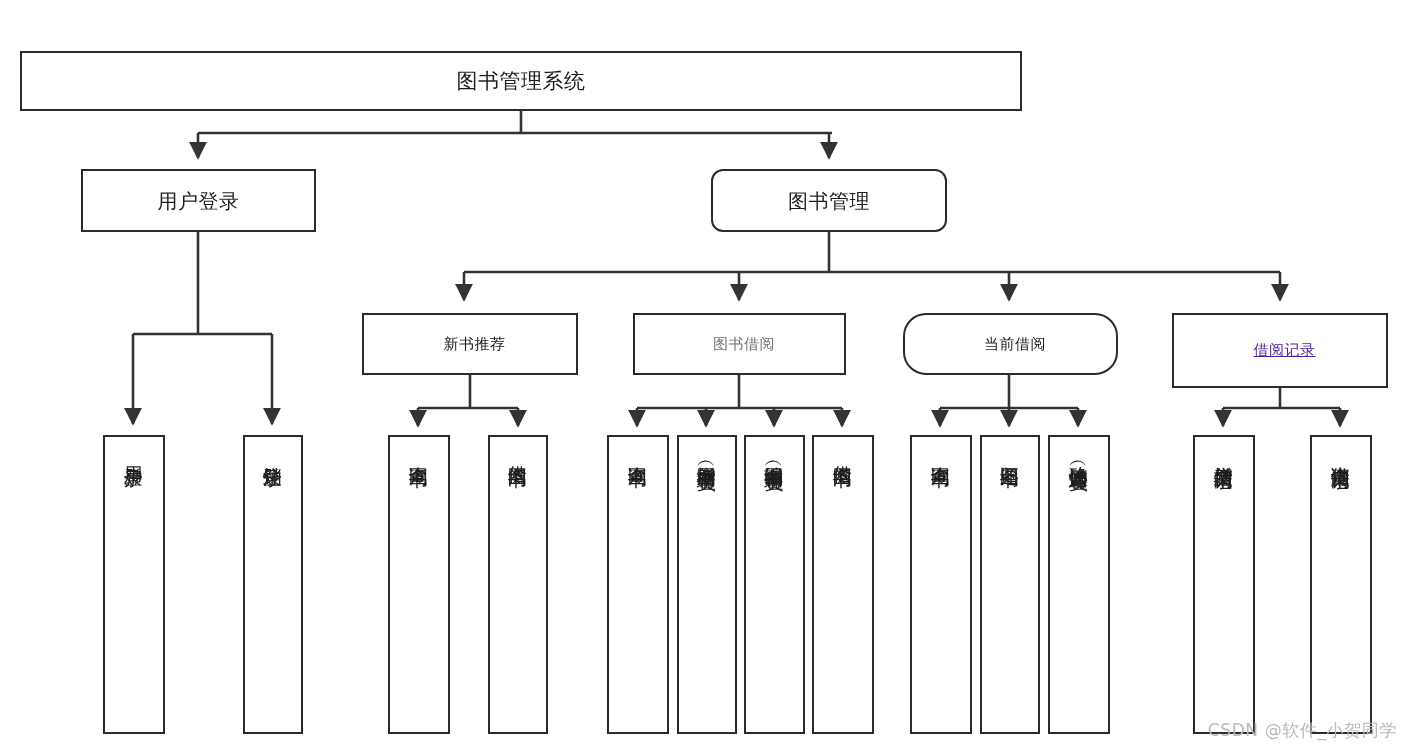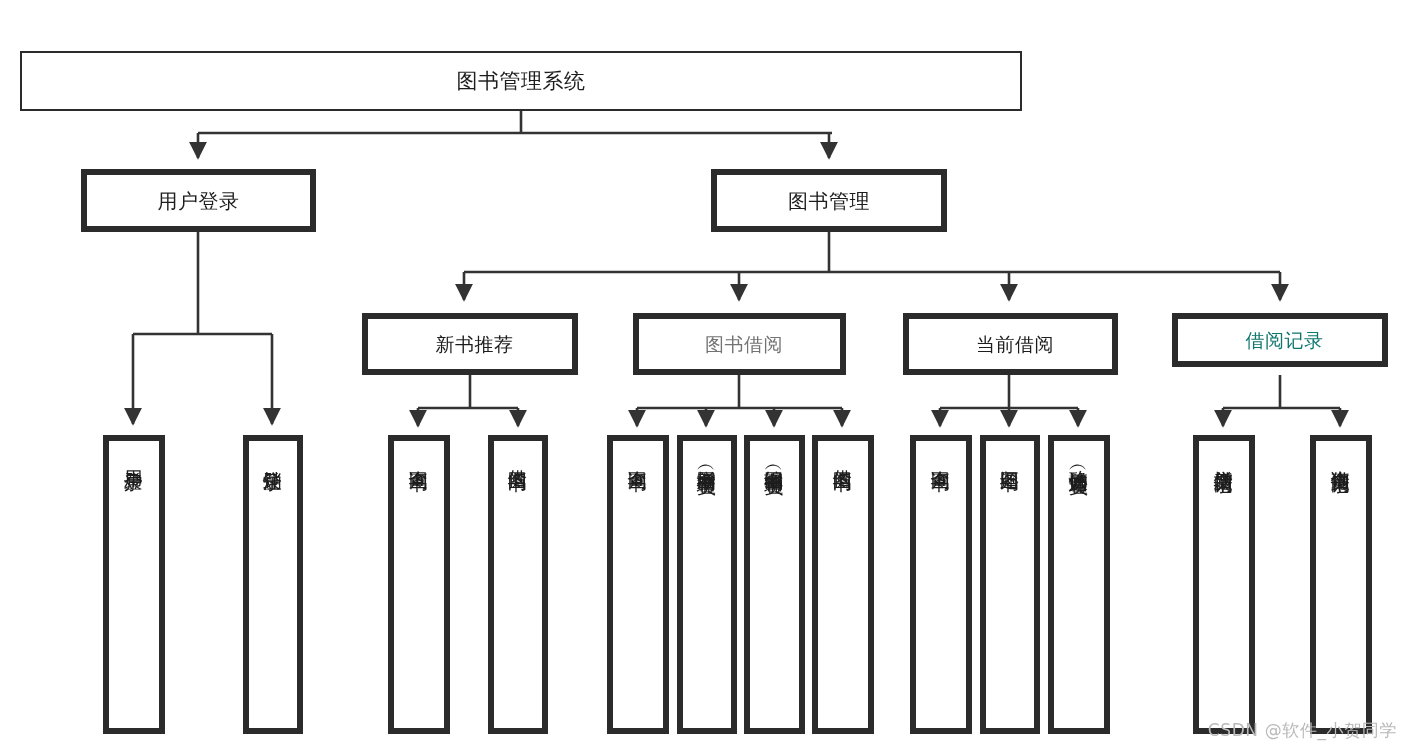--- a/index.html
+++ b/index.html
@@ -23,36 +23,36 @@
     left: 0;
     top: 0;
     width: 1405px;
     height: 747px;
     pointer-events: none;
   }
   .node {
     position: absolute;
     box-sizing: border-box;
     background: #ffffff;
-    border: 6px solid #3b82f6;
+    border: 2px solid #3b82f6;
     display: flex;
     align-items: center;
     justify-content: center;
     color: #1d1d1d;
     z-index: 2;
   }
   .node.root {
     border-width: 2px;
     font-size: 21px;
   }
   .node.level1 {
     font-size: 20px;
   }
   .node.level2 {
-    font-size: 19px;
+    font-size: 15px;
     padding-left: 9px;
   }
   .node.leaf {
     font-size: 19px;
     align-items: flex-start;
     justify-content: center;
     padding-top: 14px;
   }
   .hlabel {
     line-height: 1;
@@ -135,34 +135,34 @@
     </g>
   </svg>
 
   <div class="node root" style="left: 20px; top: 19px; width: 1002px; height: 60px; border-color: rgb(43, 43, 43); background: rgb(255, 255, 255); color: rgb(29, 29, 29); margin-top: 32px;">
     <span class="hlabel">图书管理系统</span>
   </div>
 
   <div class="node level1" style="left: 81px; top: 169px; width: 235px; height: 63px; border-color: rgb(43, 43, 43); background: rgb(255, 255, 255); color: rgb(29, 29, 29);">
     <span class="hlabel">用户登录</span>
   </div>
-  <div class="node level1" style="left: 711px; top: 169px; width: 236px; height: 63px; border-color: rgb(43, 43, 43); background: rgb(255, 255, 255); color: rgb(29, 29, 29);">
+  <div class="node level1" style="left: 711px; top: 169px; width: 236px; height: 63px; border-color: rgb(43, 43, 43); background: rgb(255, 255, 255); color: rgb(29, 29, 29); border-radius: 12px;">
     <span class="hlabel">图书管理</span>
   </div>
 
   <div class="node level2" style="left: 362px; top: 313px; width: 216px; height: 62px; border-color: rgb(43, 43, 43); background: rgb(255, 255, 255); color: rgb(29, 29, 29);">
     <span class="hlabel">新书推荐</span>
   </div>
   <div class="node level2" style="left: 633px; top: 313px; width: 213px; height: 62px; border-color: rgb(43, 43, 43); background: rgb(255, 255, 255); color: #737373;">
     <span class="hlabel">图书借阅</span>
   </div>
-  <div class="node level2" style="left: 903px; top: 313px; width: 215px; height: 62px; border-color: rgb(43, 43, 43); background: rgb(255, 255, 255); color: rgb(29, 29, 29);">
+  <div class="node level2" style="left: 903px; top: 313px; width: 215px; height: 62px; border-color: rgb(43, 43, 43); background: rgb(255, 255, 255); color: rgb(29, 29, 29); border-radius: 23px;">
     <span class="hlabel">当前借阅</span>
   </div>
-  <div class="node level2" style="left: 1172px; top: 313px; width: 216px; height: 54px; border-color: rgb(43, 43, 43); background: rgb(255, 255, 255); color: #0f766e;">
+  <div class="node level2" style="left: 1172px; top: 313px; width: 216px; height: 75px; border-color: rgb(43, 43, 43); background: rgb(255, 255, 255); color: #4c1d95; text-decoration: underline;">
     <span class="hlabel">借阅记录</span>
   </div>
 
   <div class="node leaf" style="left: 103px; top: 435px; width: 62px; height: 299px; border-color: rgb(43, 43, 43); background: rgb(255, 255, 255); color: rgb(29, 29, 29);">
     <span class="vlabel">用户登录</span>
   </div>
   <div class="node leaf" style="left: 243px; top: 435px; width: 60px; height: 299px; border-color: rgb(43, 43, 43); background: rgb(255, 255, 255); color: rgb(29, 29, 29);">
     <span class="vlabel">注销登录</span>
   </div>
   <div class="node leaf" style="left: 388px; top: 435px; width: 62px; height: 299px; border-color: rgb(43, 43, 43); background: rgb(255, 255, 255); color: rgb(29, 29, 29);">

